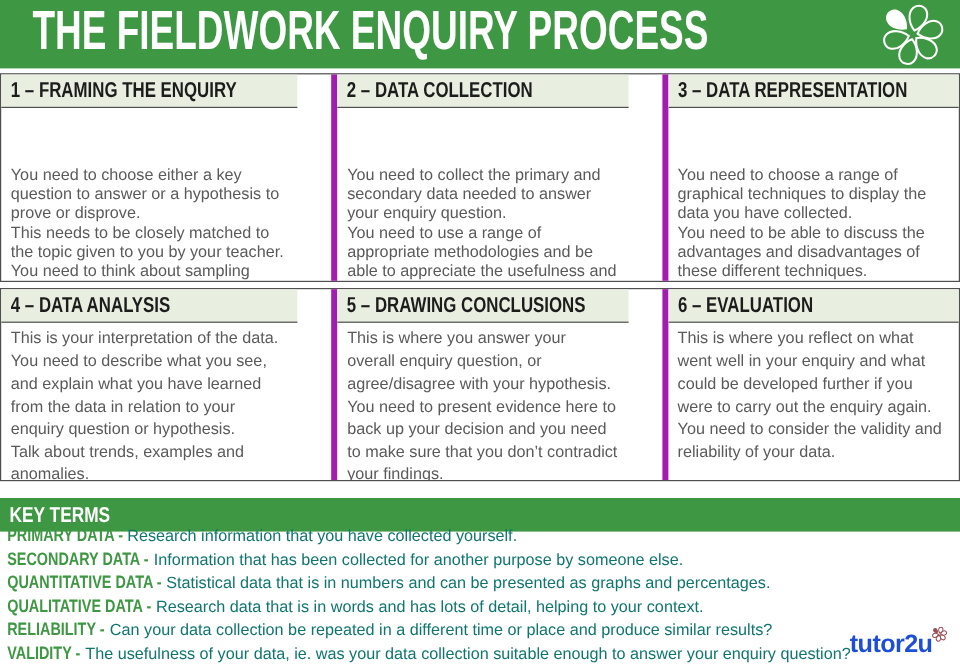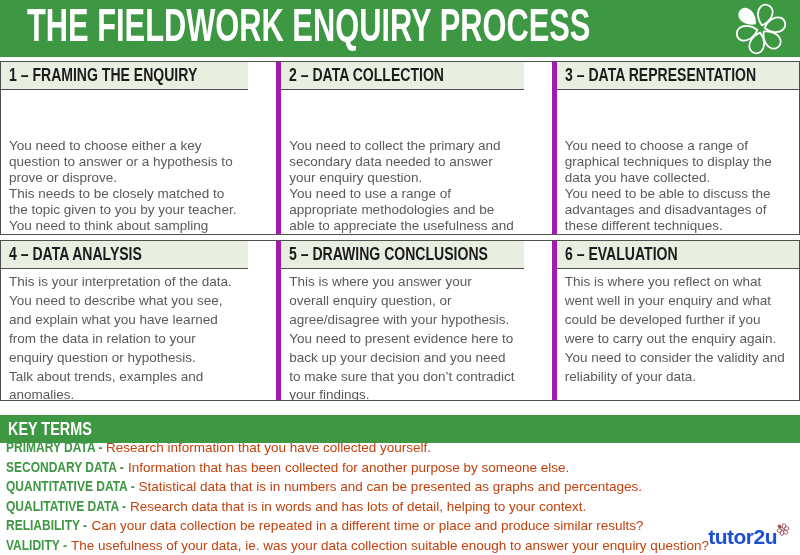--- a/index.html
+++ b/index.html
@@ -35,21 +35,21 @@
   
   .keyterms-bar { position:absolute; left:0; top:403px; width:800px; height:28px;
                   background:#3e9742; display:flex; align-items:center;margin-top:12px; }
   .keyterms-title { color:#fff; font-weight:700; font-size:18px; white-space:nowrap;
                     display:inline-block; transform:scaleX(0.8); transform-origin:0 50%;
                     margin-left:8px; }
   .terms { position:absolute; left:0; top:433px; width:800px; padding:4px 0 0 6px; }
   .term-line { height:19.6px; line-height:19.6px; white-space:nowrap; }
   .term-name { color:#3e9742; font-weight:700; font-size:15px; display:inline-block;
                transform:scaleX(0.8); transform-origin:0 50%; vertical-align:baseline; }
-  .term-def { color:#c2410c; font-size:13.5px; margin-left:4px; }
+  .term-def { color:#0f766e; font-size:13.5px; margin-left:4px; }
 
   
   .logo { position:absolute; right:10px; bottom:6px; display:flex; align-items:flex-start; }
   .logo-text { color:#1d4ed8; font-weight:700; font-size:21px; letter-spacing:-0.5px; }
   .flower-small { margin-left:-1px; margin-top:-3px; }
 </style>
 </head>
 <body>
 
 <div class="page">

